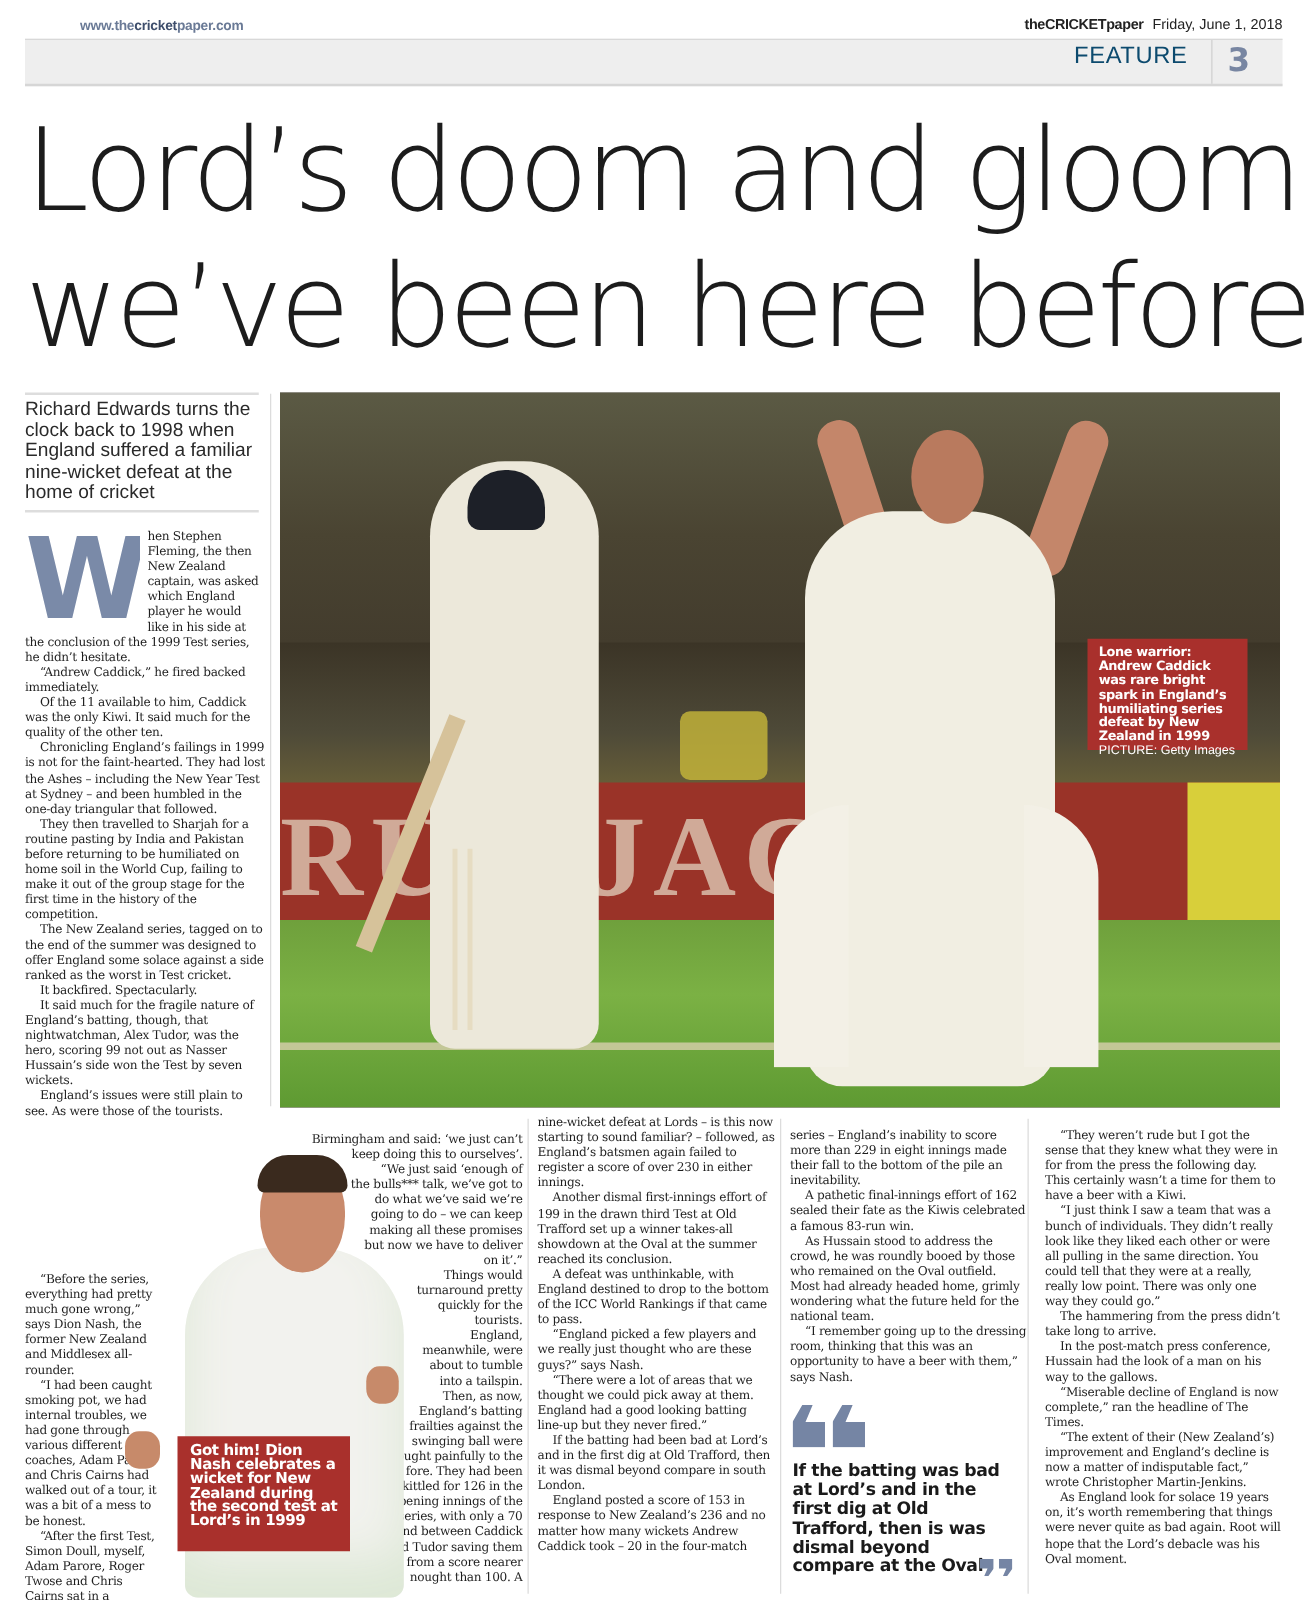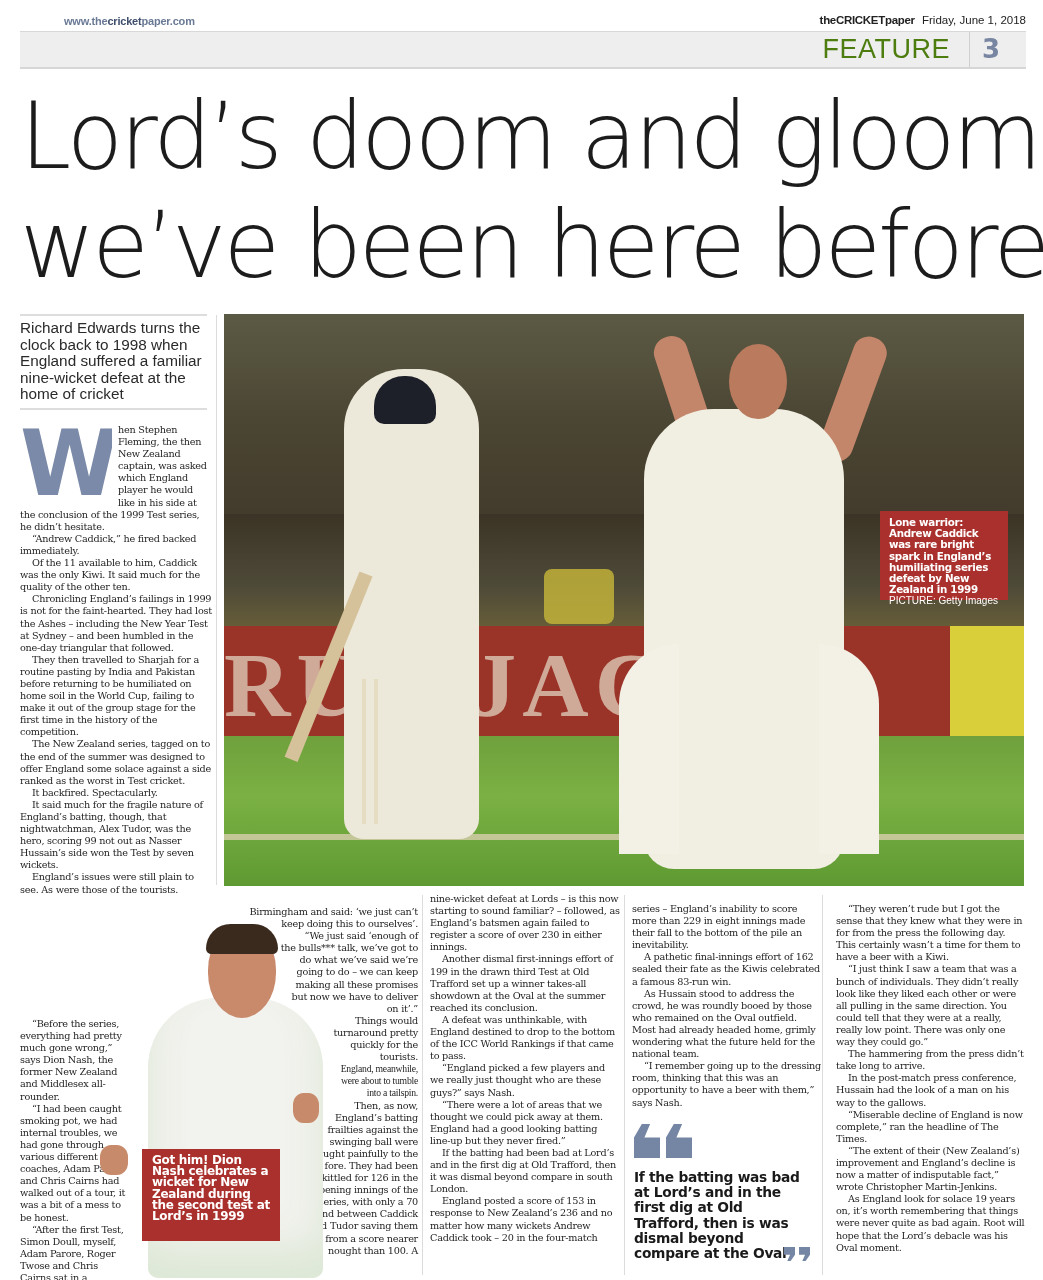--- a/index.html
+++ b/index.html
@@ -5,21 +5,21 @@
   * { box-sizing: border-box; margin: 0; padding: 0; }
   html, body { width: 1043px; height: 1280px; background: #ffffff; overflow: hidden; }
   body { position: relative; font-family: "DejaVu Serif", serif; color: #1a1a1a; }
 
   
   .site-url { position: absolute; left: 64px; top: 15px; font-family: "Liberation Sans", sans-serif; font-size: 11px; font-weight: bold; color: #6a7a96; letter-spacing: -0.2px; }
   .site-url b { color: #3e4e6c; text-align: right; }
   .masthead-right { position: absolute; right: 17px; top: 14px; font-family: "Liberation Sans", sans-serif; font-size: 11.5px; color: #222; white-space: nowrap; }
   .masthead-right .brand { font-weight: bold; letter-spacing: -0.3px; margin-right: 4px; }
   .feature-bar { position: absolute; left: 20px; right: 17px; top: 31px; height: 38px; background: #eeeeee; border-top: 1px solid #d8d8d8; border-bottom: 2px solid #d6d6d6; }
-  .feature-label { position: absolute; right: 76px; top: 2px; font-family: "Liberation Sans", sans-serif; font-size: 27px; color: #4d7c0f; letter-spacing: 0.5px; }
+  .feature-label { position: absolute; right: 76px; top: 2px; font-family: "Liberation Sans", sans-serif; font-size: 19px; color: #0c4a6e; letter-spacing: 0.5px; }
   .feature-divider { position: absolute; right: 56px; top: 0; bottom: 0; width: 1px; background: #cfcfcf; }
   .feature-num { position: absolute; right: 26px; top: 2px; font-family: "DejaVu Sans", sans-serif; font-weight: bold; font-size: 26px; color: #7886a2; }
 
   
   .headline { position: absolute; left: 20px; top: 82px; width: 1010px; font-family: "DejaVu Sans", sans-serif; font-weight: 200; font-size: 92px; line-height: 109px; letter-spacing: -3px; color: #1c1c1c; -webkit-font-smoothing: antialiased; }
   .headline span { display: block; white-space: nowrap; }
 
   
   .stand-rule-top { position: absolute; left: 20px; top: 314px; width: 187px; height: 2px; background: #dddddd; }
   .standfirst { position: absolute; left: 20px; top: 320px; width: 195px; font-family: "Liberation Sans", sans-serif; font-size: 15.3px; line-height: 16.6px; color: #2a2a2a; }
@@ -45,21 +45,21 @@
   .photo-main .batsman { position: absolute; left: 120px; top: 55px; width: 135px; height: 470px; background: #ece8da; border-radius: 60px 60px 20px 20px; }
   .photo-main .batsman-helmet { position: absolute; left: 150px; top: 62px; width: 62px; height: 48px; background: #1d2028; border-radius: 30px 30px 10px 10px; }
   .photo-main .bat { position: absolute; left: 135px; top: 260px; width: 14px; height: 200px; background: #d6c29a; transform: rotate(22deg); transform-origin: top; }
   .photo-main .stumps { position: absolute; left: 138px; top: 365px; width: 16px; height: 145px; border-left: 4px solid #e6dcc2; border-right: 4px solid #e6dcc2; }
   .photo-main .bowler { position: absolute; left: 420px; top: 95px; width: 200px; height: 460px; background: #f1eee2; border-radius: 70px 70px 30px 30px; }
   .photo-main .bowler-head { position: absolute; left: 505px; top: 30px; width: 58px; height: 75px; background: #b97a5e; border-radius: 50%; }
   .photo-main .bowler-arm-l { position: absolute; left: 445px; top: 20px; width: 34px; height: 130px; background: #c4866a; border-radius: 16px; transform: rotate(-18deg); }
   .photo-main .bowler-arm-r { position: absolute; left: 612px; top: 20px; width: 34px; height: 130px; background: #c4866a; border-radius: 16px; transform: rotate(20deg); }
   .photo-main .bowler-legs { position: absolute; left: 395px; top: 330px; width: 260px; height: 210px; border-left: 60px solid #f3f0e6; border-right: 60px solid #f3f0e6; border-radius: 60px 60px 0 0; }
 
-  .caption-main { position: absolute; left: 870px; top: 511px; width: 128px; height: 89px; background: #a9302c; color: #ffffff; padding: 6px 8px 0 9px; margin-left: 10px; }
+  .caption-main { position: absolute; left: 870px; top: 511px; width: 128px; height: 89px; background: #a9302c; color: #ffffff; padding: 6px 8px 0 9px; }
   .caption-main .cap-text { font-family: "DejaVu Sans", sans-serif; font-weight: bold; font-size: 10.3px; line-height: 11.2px; letter-spacing: -0.3px; }
   .caption-main .cap-credit { font-family: "Liberation Sans", sans-serif; font-size: 10px; text-align: right; padding-right: 2px; margin-top: 0; }
 
   
   .photo-nash { position: absolute; left: 128px; top: 928px; width: 200px; height: 350px; pointer-events: none; }
   .nash-head { position: absolute; left: 80px; top: 0; width: 68px; height: 90px; background: #c98a6c; border-radius: 46% 46% 50% 50%; }
   .nash-hair { position: absolute; left: 78px; top: -4px; width: 72px; height: 30px; background: #3a2a1e; border-radius: 36px 36px 8px 8px; }
   .nash-body { position: absolute; left: 20px; top: 70px; width: 175px; height: 280px; background: #f2f2ee; border-radius: 70px 70px 10px 10px; box-shadow: inset 0 -30px 40px #dde8d6; }
   .nash-fist-l { position: absolute; left: -28px; top: 217px; width: 28px; height: 30px; background: #c78a6a; border-radius: 40%; }
   .nash-fist-r { position: absolute; left: 165px; top: 165px; width: 26px; height: 30px; background: #c78a6a; border-radius: 40%; }
@@ -111,21 +111,21 @@
 <div class="col" style="left:20px; top:1018px; width:108px;">
   <p>“Before the series, everything had pretty much gone wrong,” says Dion Nash, the former New Zealand and Middlesex all-rounder.</p>
   <p>“I had been caught smoking pot, we had internal troubles, we had gone through various different coaches, Adam Parore and Chris Cairns had walked out of a tour, it was a bit of a mess to be honest.</p>
   <p>“After the first Test, Simon Doull, myself, Adam Parore, Roger Twose and Chris Cairns sat in a restaurant in</p>
 </div>
 
 <div class="col" style="left:238px; top:906px; width:180px; text-align:right;">
   <p class="noindent">Birmingham and said: ‘we just can’t keep doing this to ourselves’.</p>
   <p style="padding-left:40px;">“We just said ‘enough of the bulls*** talk, we’ve got to do what we’ve said we’re going to do – we can keep making all these promises but now we have to deliver on it’.”</p>
   <p style="padding-left:80px;">Things would turnaround pretty quickly for the tourists.</p>
-  <p style="padding-left:90px;font-family:Liberation Serif, serif;">England, meanwhile, were about to tumble into a tailspin.</p>
+  <p style="padding-left:90px;">England, meanwhile, were about to tumble into a tailspin.</p>
   <p style="padding-left:60px;">Then, as now, England’s batting frailties against the swinging ball were brought painfully to the fore. They had been skittled for 126 in the opening innings of the series, with only a 70 stand between Caddick and Tudor saving them from a score nearer nought than 100. A</p>
 </div>
 
 <div class="photo-main">
   <div class="sky"></div>
   <div class="crowd"></div>
   <div class="yellow"></div>
   <div class="board"></div>
   <div class="board-yellow"></div>
   <div class="board-text">RUN JACK</div>

